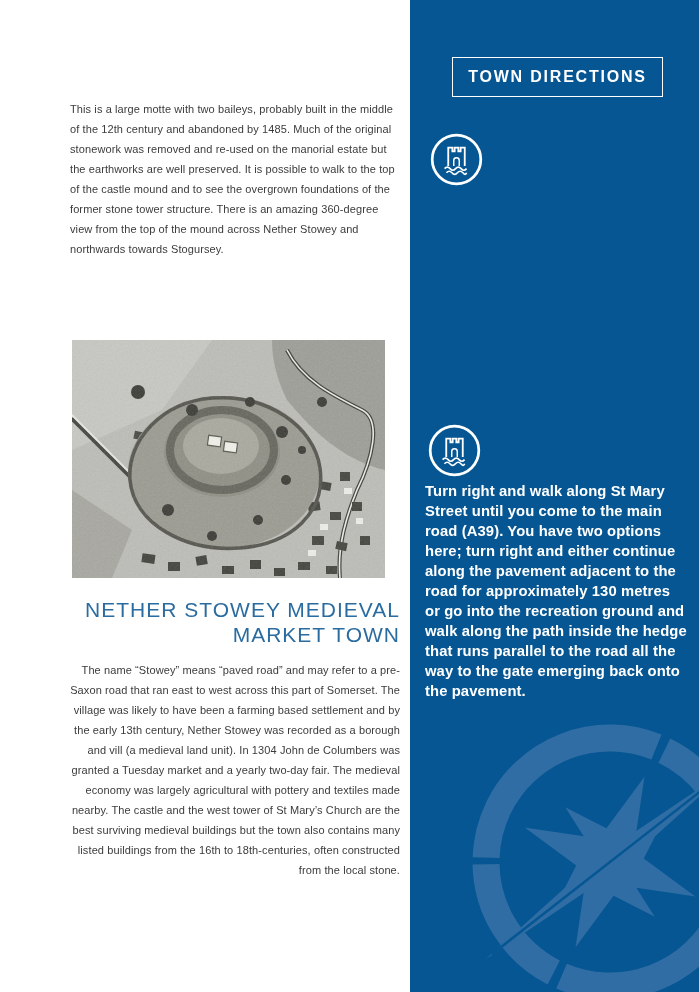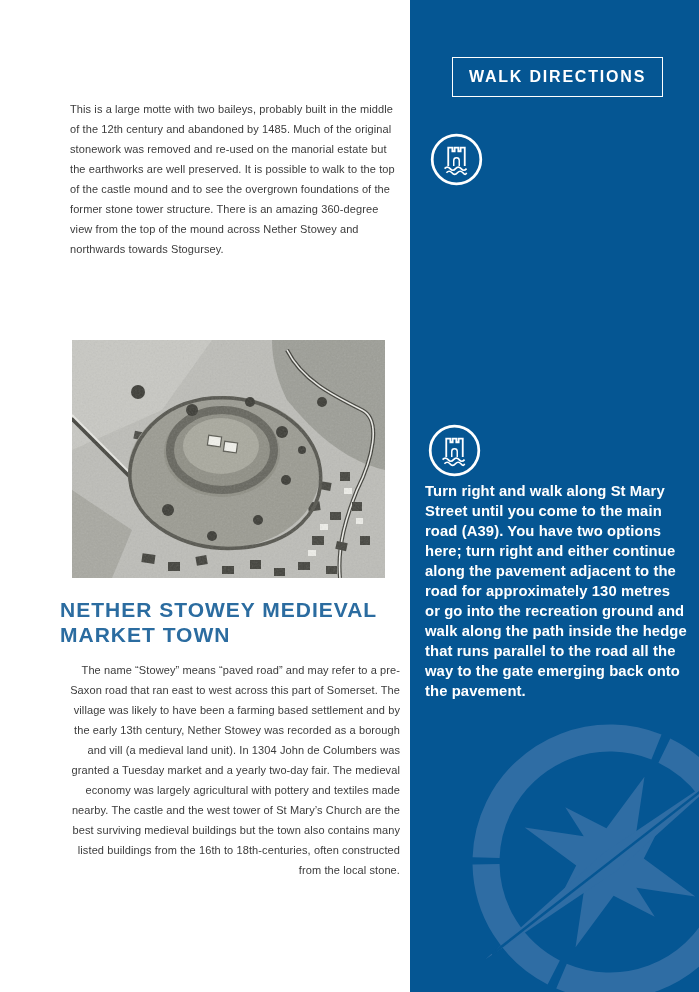--- a/index.html
+++ b/index.html
@@ -21,22 +21,22 @@
 
   
   .left-col{position:absolute;left:0;top:0;width:410px;height:992px;background:#fff;}
   .h-title{
     position:absolute;left:60px;top:62px;width:340px;
     text-align:center;color:var(--heading-blue);
     font-size:21px;font-weight:400;letter-spacing:1px;line-height:1.15;
   }
   .h-title2{
     position:absolute;left:60px;top:597px;width:340px;
-    text-align:left;color:var(--heading-blue);
-    font-size:21px;font-weight:700;letter-spacing:1px;line-height:1.2;
+    text-align:right;color:var(--heading-blue);
+    font-size:21px;font-weight:400;letter-spacing:1px;line-height:1.2;
   }
   .body-para{
     position:absolute;color:var(--body-text);
     font-size:11px;line-height:20px;letter-spacing:0.1px;
   }
   .p1{left:70px;top:99px;width:330px;}
   .p2{left:70px;top:660px;width:330px;text-align:right;}
 
   .photo{
     position:absolute;left:72px;top:340px;width:313px;height:238px;
@@ -191,21 +191,21 @@
           <polygon points="0,-92 14,-34 34,-62 30,-16 92,0 34,14 62,34 16,30 0,92 -14,34 -34,62 -30,16 -92,0 -34,-14 -62,-34 -16,-30"></polygon>
         </g>
         <g transform="rotate(52)">
           <polygon points="0,-158 11,0 0,158 -11,0" fill="var(--compass-blue)"></polygon>
           <line x1="0" y1="-150" x2="0" y2="150" stroke="var(--panel-bg)" stroke-width="2.5"></line>
         </g>
       </g>
     </svg>
 
     <div class="walk-box">
-      <span>WALK DIRECTIONS</span>
+      <span>TOWN DIRECTIONS</span>
     </div>
 
     <svg class="badge badge1" viewBox="0 0 60 60">
       <circle cx="30" cy="30" r="26.5" fill="none" stroke="#fff" stroke-width="3"></circle>
       <path d="M21,37 L21,17 L25.5,17 L25.5,21 L28,21 L28,17 L32,17 L32,21 L34.5,21 L34.5,17 L39,17 L39,37" fill="none" stroke="#fff" stroke-width="2"></path>
       <path d="M27,37 L27,31 A3,3 0 0 1 33,31 L33,37" fill="none" stroke="#fff" stroke-width="1.6"></path>
       <path d="M17,40 q3,-3.4 6,0 t6,0 t6,0 t6,0" fill="none" stroke="#fff" stroke-width="1.8"></path>
       <path d="M19,44.5 q3,-3.4 6,0 t6,0 t6,0 t4,0" fill="none" stroke="#fff" stroke-width="1.8"></path>
     </svg>
 

